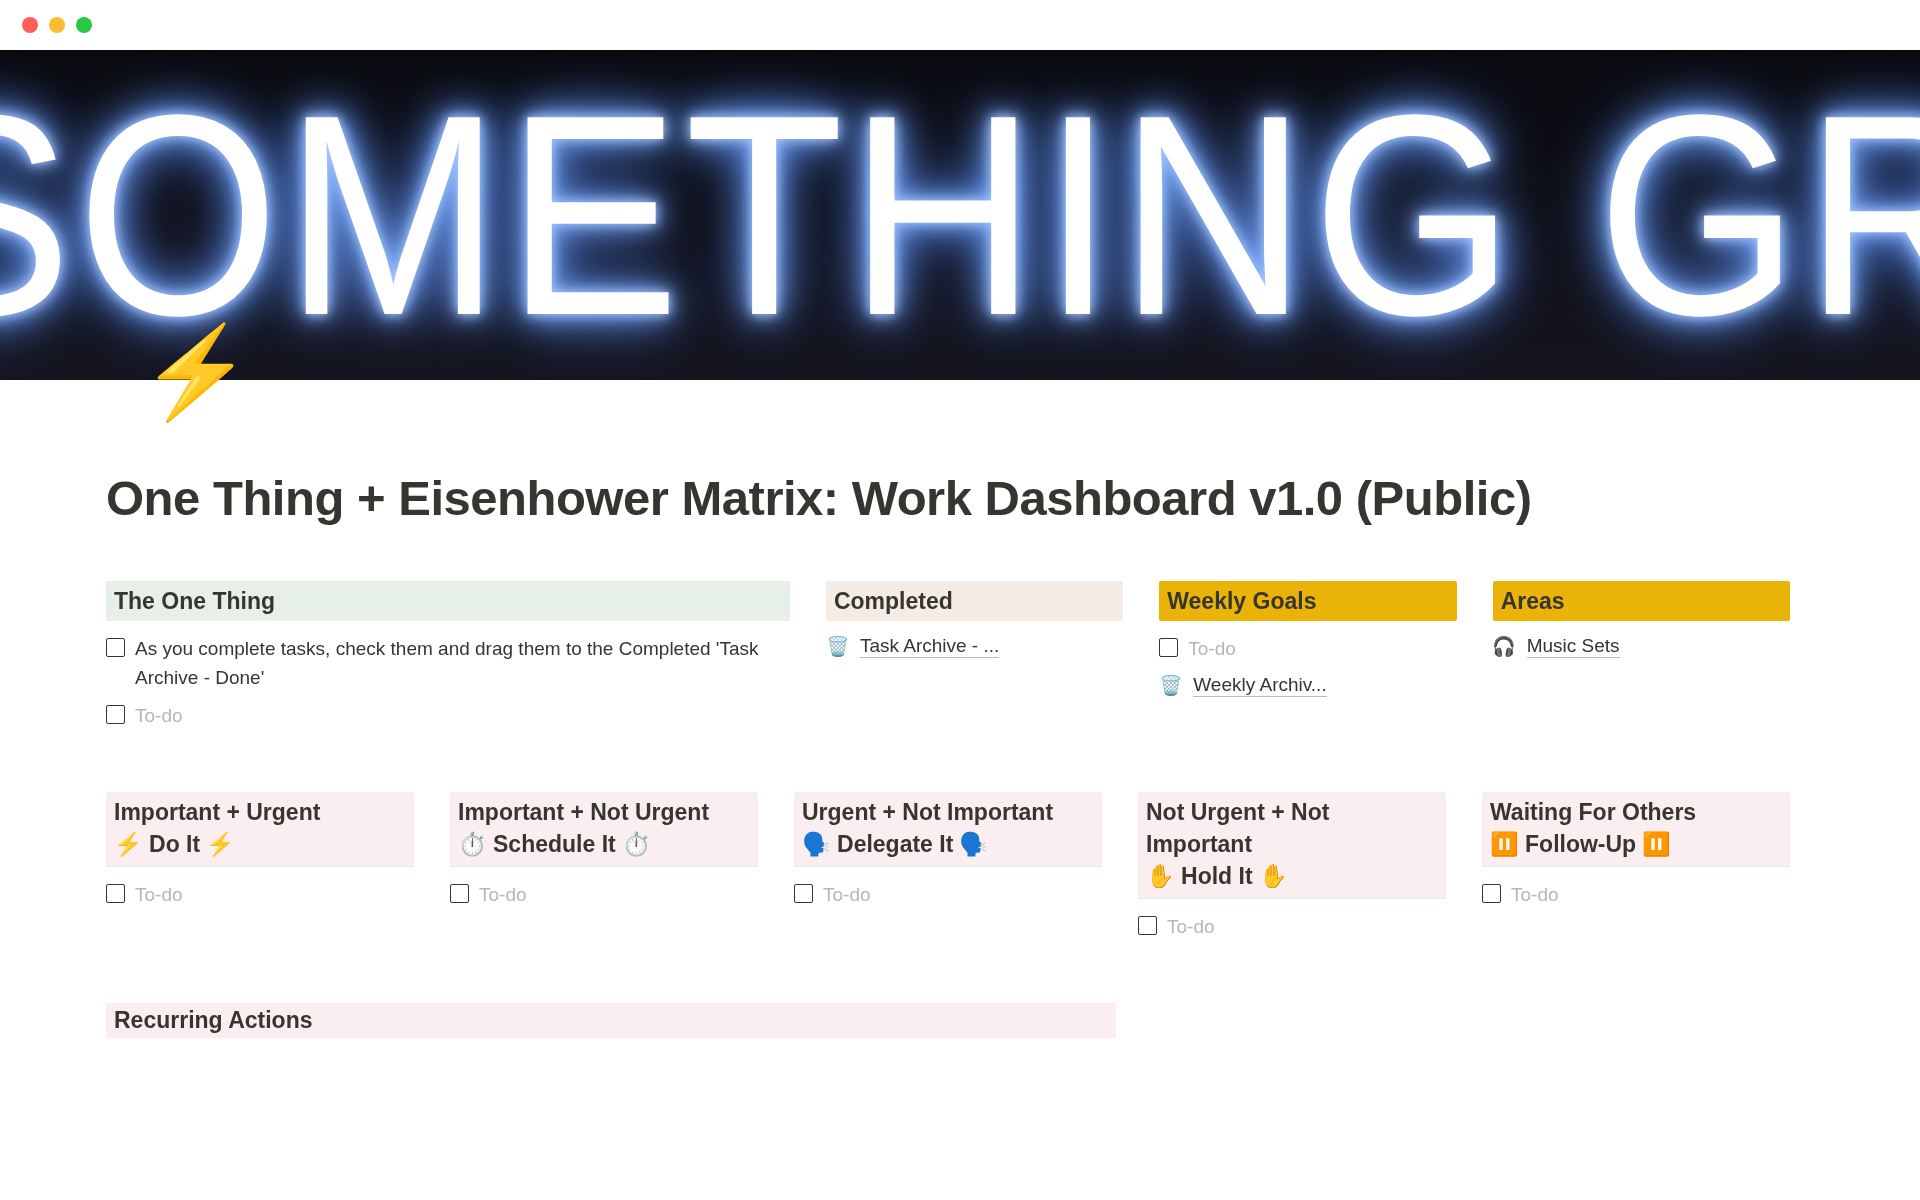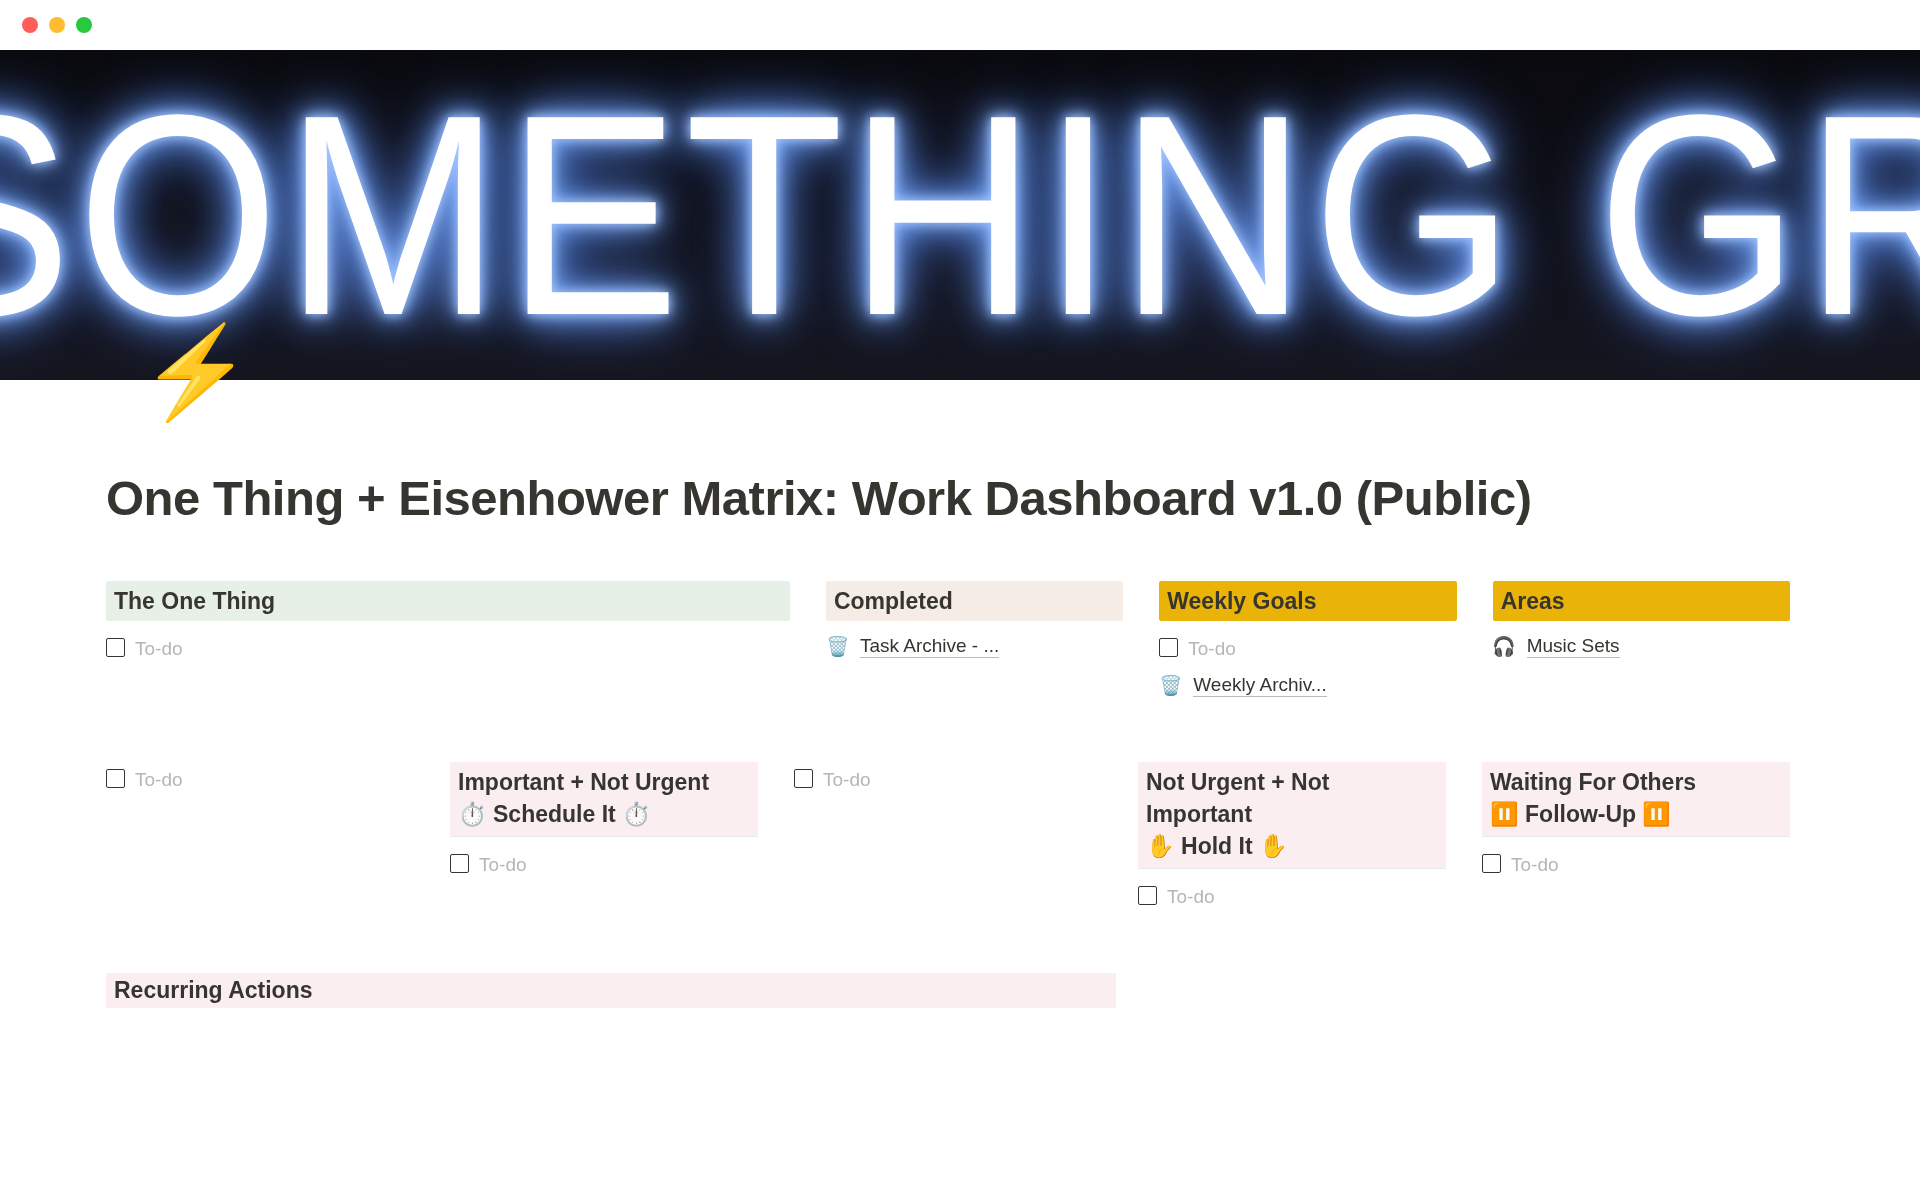--- a/index.html
+++ b/index.html
@@ -58,20 +58,24 @@
 <div class="page-icon">⚡</div>
 
 <div class="content">
   <h1 class="page-title">One Thing + Eisenhower Matrix: Work Dashboard v1.0 (Public)</h1>
 
   <div class="row">
     <div class="col col-wide">
       <div class="block-header hdr-green">The One Thing</div>
       <div class="todo-item">
         <div class="checkbox"></div>
+        <div class="todo-text">As you complete tasks, check them and drag them to the Completed 'Task Archive - Done'</div>
+      </div>
+      <div class="todo-item">
+        <div class="checkbox"></div>
         <div class="todo-text todo-placeholder">To-do</div>
       </div>
     </div>
 
     <div class="col">
       <div class="block-header hdr-brown">Completed</div>
       <div class="link-item">
         <span class="link-icon">🗑️</span>
         <span class="link-text">Task Archive - ...</span>
       </div>
@@ -93,34 +97,38 @@
       <div class="block-header hdr-pink">Areas</div>
       <div class="link-item">
         <span class="link-icon">🎧</span>
         <span class="link-text">Music Sets</span>
       </div>
     </div>
   </div>
 
   <div class="row">
     <div class="col">
+      <div class="block-header hdr-pink-alt matrix" style="white-space:pre-line;">Important + Urgent
+⚡ Do It ⚡</div>
       <div class="todo-item">
         <div class="checkbox"></div>
         <div class="todo-text todo-placeholder">To-do</div>
       </div>
     </div>
     <div class="col">
       <div class="block-header hdr-pink-alt matrix" style="white-space:pre-line;">Important + Not Urgent
 ⏱️ Schedule It ⏱️</div>
       <div class="todo-item">
         <div class="checkbox"></div>
         <div class="todo-text todo-placeholder">To-do</div>
       </div>
     </div>
     <div class="col">
+      <div class="block-header hdr-pink-alt matrix" style="white-space:pre-line;">Urgent + Not Important
+🗣️ Delegate It 🗣️</div>
       <div class="todo-item">
         <div class="checkbox"></div>
         <div class="todo-text todo-placeholder">To-do</div>
       </div>
     </div>
     <div class="col">
       <div class="block-header hdr-pink-alt matrix" style="white-space:pre-line;">Not Urgent + Not Important
 ✋ Hold It ✋</div>
       <div class="todo-item">
         <div class="checkbox"></div>

